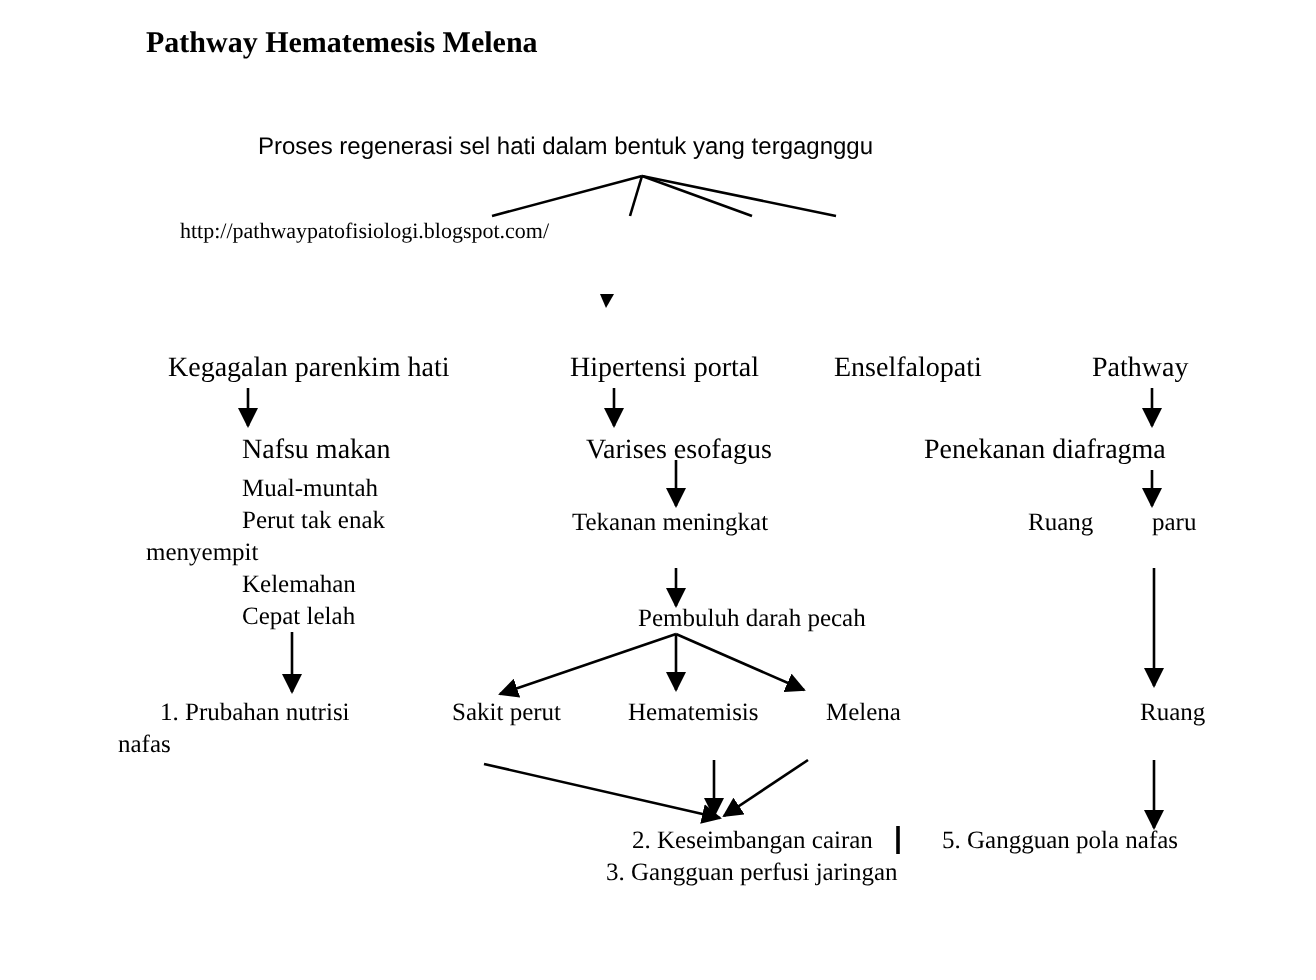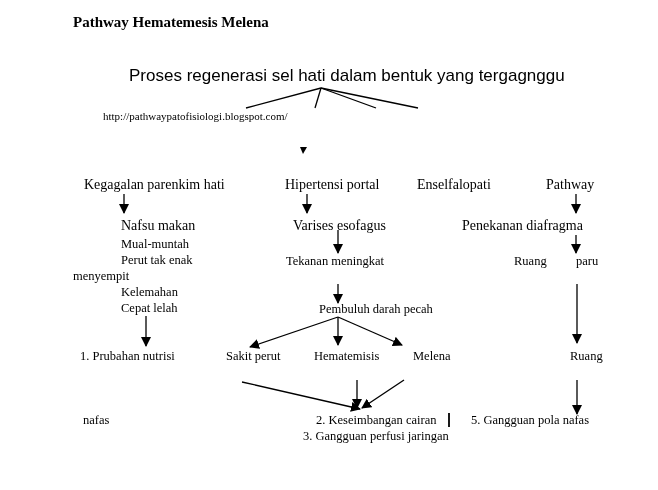--- a/index.html
+++ b/index.html
@@ -1,19 +1,19 @@
 <!DOCTYPE html>
 <html><head>
 <meta charset="utf-8">
 <style>
   html, body { margin:0; padding:0; background:#ffffff; }
   body { width:658px; height:490px; position:relative; overflow:hidden; font-family:"Liberation Serif", serif; color:#000; }
   .t { position:absolute; white-space:nowrap; line-height:1; }
   .title { font-weight:bold; font-size:15px; }
-  .sans { font-family:"Liberation Sans", sans-serif; font-size:17px; }
+  .sans { font-family:"Liberation Sans", sans-serif; font-size:12px; }
   .l14 { font-size:14px; }
   .l12 { font-size:12.5px; }
   .url { font-size:11px; }
   svg.lines { position:absolute; left:0; top:0; }
   .squiggle { text-decoration: underline wavy #6aa36a; text-decoration-thickness:1px;margin-top:44px; }
 </style>
 </head>
 <body>
 
 <svg class="lines" width="658" height="490">
@@ -61,35 +61,35 @@
     <line x1="449" y1="413" x2="449" y2="427" stroke-width="1.8"></line>
   </g>
 
   <path d="M300,147 L307,147 L303,154 z" fill="#000"></path>
 </svg>
 
 <div class="t title" style="left:73px;top:15px;">Pathway Hematemesis  Melena</div>
 
 <div class="t sans" style="left:129px;top:67px;">Proses regenerasi sel hati dalam bentuk yang tergagnggu</div>
 
-<div class="t url" style="left:103px;top:111px;">http://pathwaypatofisiologi.blogspot.com/</div>
+<div class="t url" style="left:90px;top:111px;">http://pathwaypatofisiologi.blogspot.com/</div>
 
 <div class="t l14" style="left:84px;top:178px;">Kegagalan parenkim hati</div>
 <div class="t l14" style="left:285px;top:178px;">Hipertensi portal</div>
 <div class="t l14" style="left:417px;top:178px;">Enselfalopati</div>
 <div class="t l14" style="left:546px;top:178px;">Pathway</div>
 
 <div class="t l14" style="left:121px;top:219px;">Nafsu makan</div>
 <div class="t l12" style="left:121px;top:238px;">Mual-muntah</div>
 <div class="t l12" style="left:121px;top:254px;">Perut tak enak</div>
 <div class="t l12" style="left:73px;top:270px;">menyempit</div>
 <div class="t l12" style="left:121px;top:286px;">Kelemahan</div>
 <div class="t l12" style="left:121px;top:302px;">Cepat lelah</div>
 <div class="t l12" style="left:80px;top:350px;">1. Prubahan nutrisi</div>
-<div class="t l12" style="left:83px;top:366px;margin-top:48px;">nafas</div>
+<div class="t l12" style="left:59px;top:366px;">nafas</div>
 
 <div class="t l14" style="left:293px;top:219px;">Varises esofagus</div>
 <div class="t l12" style="left:286px;top:255px;">Tekanan meningkat</div>
 <div class="t l12" style="left:275px;top:303px;margin-left:44px;">Pembuluh darah pecah</div>
 <div class="t l12" style="left:226px;top:350px;">Sakit perut</div>
 <div class="t l12" style="left:314px;top:350px;">Hematemisis</div>
 <div class="t l12" style="left:413px;top:350px;">Melena</div>
 
 <div class="t l14" style="left:462px;top:219px;">Penekanan diafragma</div>
 <div class="t l12" style="left:514px;top:255px;">Ruang</div>

